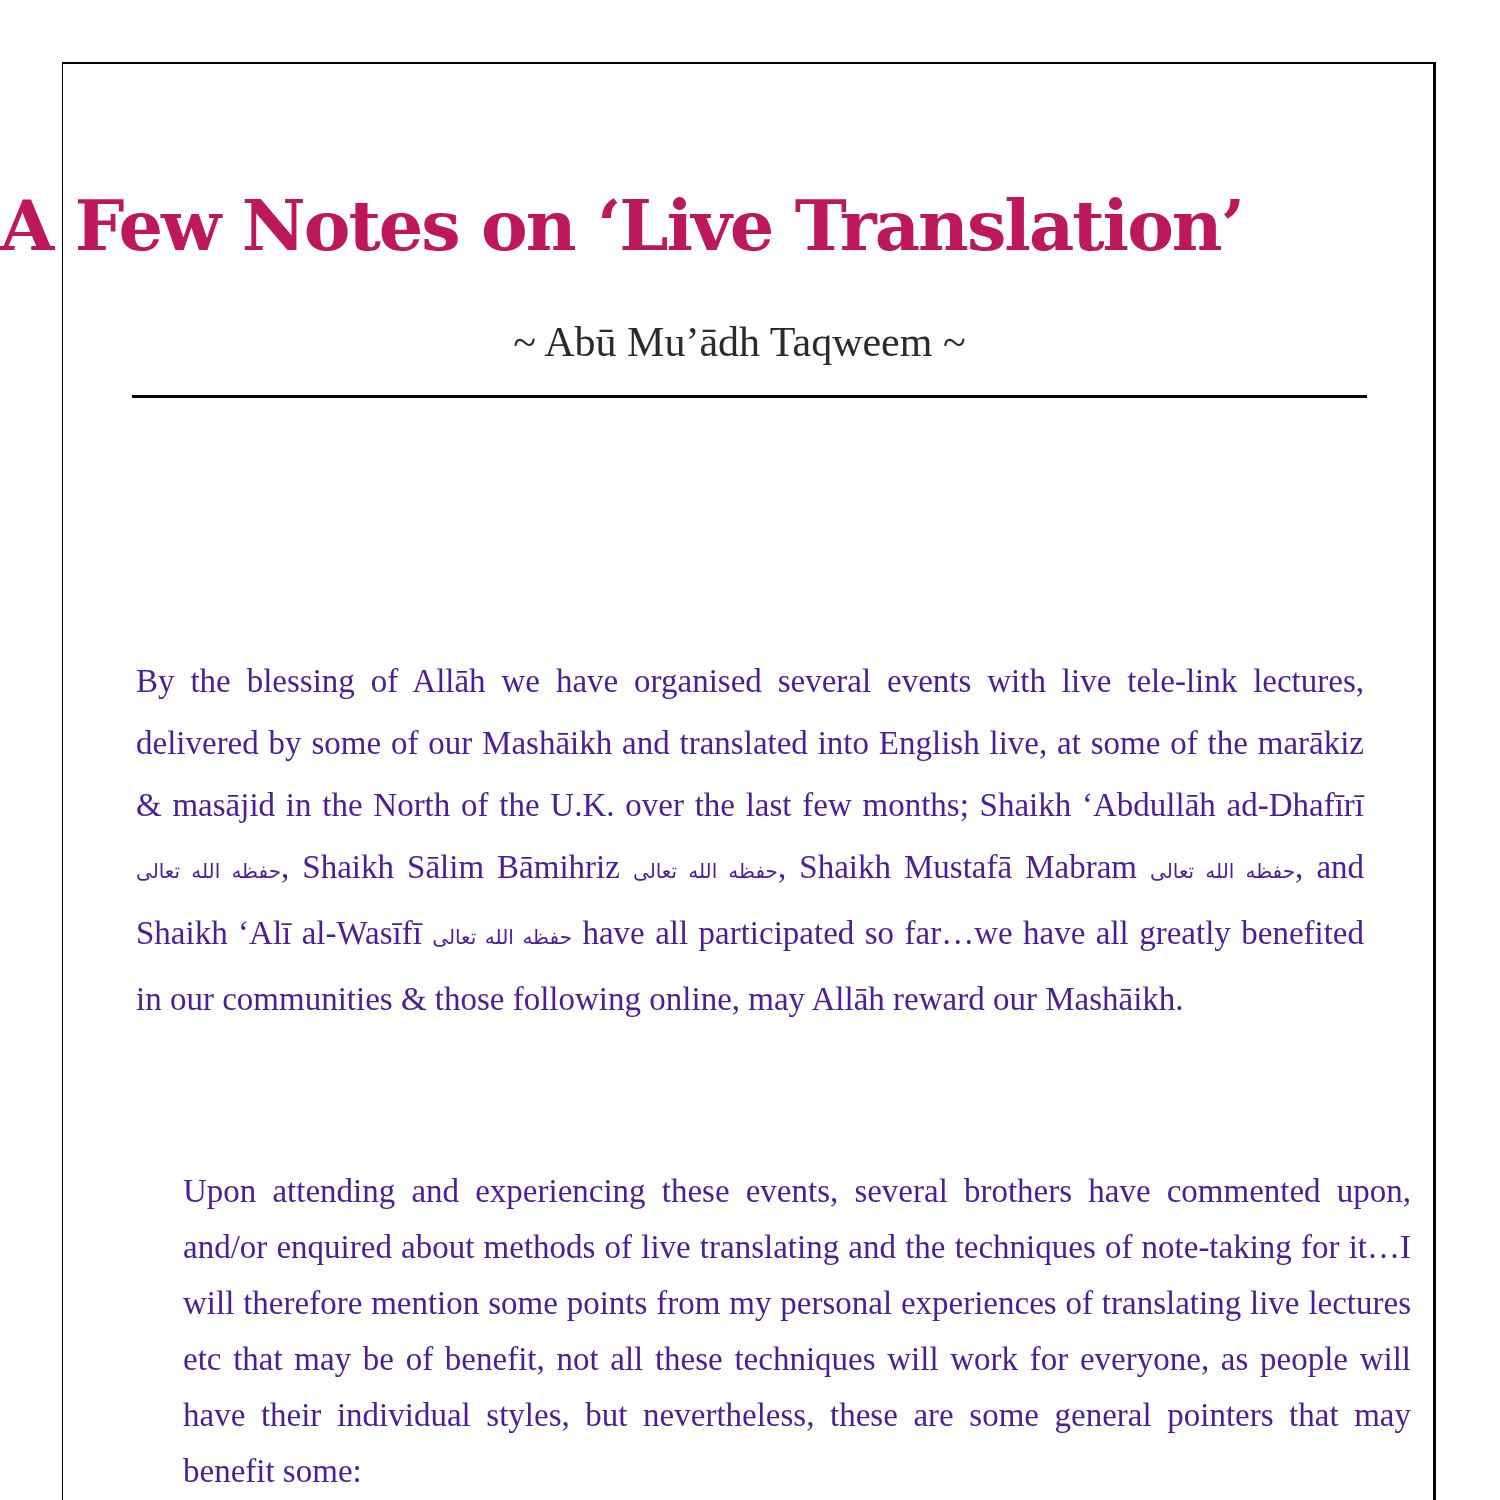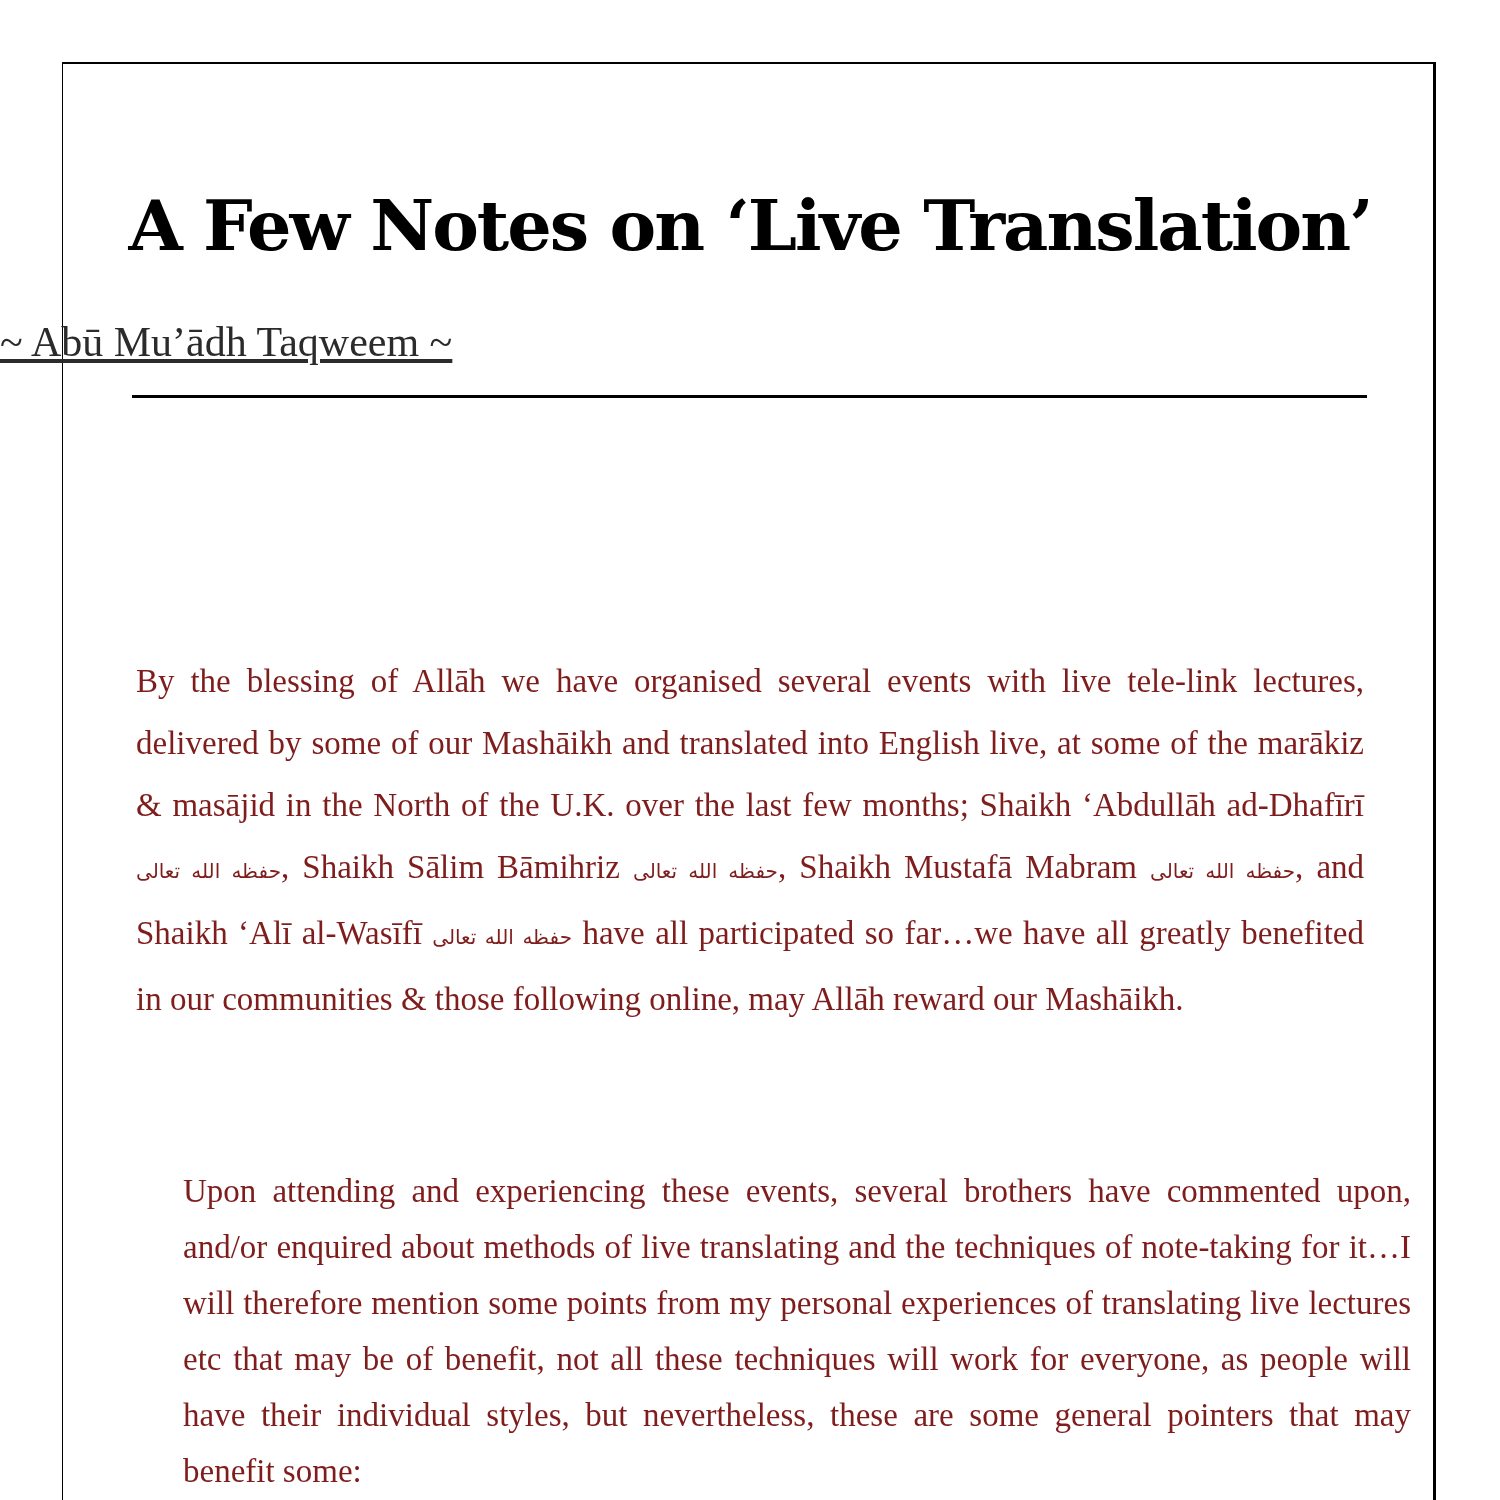--- a/index.html
+++ b/index.html
@@ -24,58 +24,57 @@
       border-left: 1px solid #000;
       border-top: 2px solid #000;
       border-right: 3px solid #000;
       box-sizing: border-box;
     }
     .title {
       position: absolute;
       left: 0;
       top: 178px;
       width: 1500px;
-      text-align: center;
+      text-align: left;
       font-family: "DejaVu Serif", "Liberation Serif", serif;
       font-weight: bold;
       font-size: 70px;
       line-height: 96px;
       letter-spacing: -2px;
-      color: #000000;
+      color: #be185d;
       margin: 0;
     }
     .author {
       position: absolute;
       left: 0;
       top: 312px;
       width: 1479px;
-      text-align: left;
+      text-align: center;
       font-size: 42px;
       line-height: 60px;
       color: #2b2b2b;
       margin: 0;
-      text-decoration: underline;
     }
     .rule {
       position: absolute;
       left: 132px;
       top: 395px;
       width: 1235px;
       height: 3px;
       background: #000;
     }
     .para {
       position: absolute;
       left: 136px;
       width: 1228px;
       font-size: 33px;
       text-align: justify;
       text-align-last: left;
       margin: 0;
-      color: #7f1d1d;
+      color: #4c1d95;
     }
     .para1 { top: 650px; line-height: 62px; }
     .para2 { top: 1163px; line-height: 56px; margin-left: 47px; }
     .arabic {
       font-family: "DejaVu Sans", sans-serif;
       font-size: 20px;
       direction: rtl;
       unicode-bidi: isolate;
     }
   </style>

